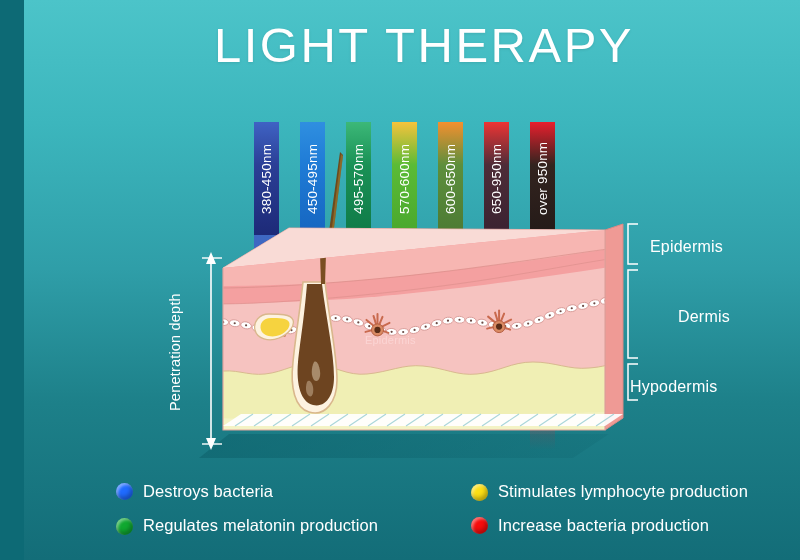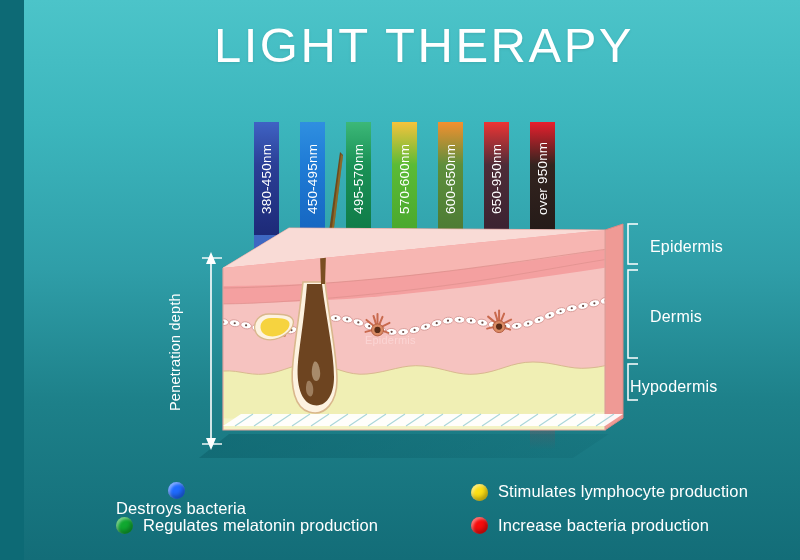--- a/index.html
+++ b/index.html
@@ -325,31 +325,31 @@
   </div>
 
   <div id="brackets">
     <svg width="26" height="180" viewBox="0 0 26 180">
       <path d="M14,2 L4,2 L4,42 L14,42" fill="none" stroke="#ffffff" stroke-width="1.5"></path>
       <path d="M14,48 L4,48 L4,136 L14,136" fill="none" stroke="#ffffff" stroke-width="1.5"></path>
       <path d="M14,142 L4,142 L4,178 L14,178" fill="none" stroke="#ffffff" stroke-width="1.5"></path>
     </svg>
   </div>
   <div class="layer-lbl" id="lbl0" style="left:626px;top:238px;">Epidermis</div>
-  <div class="layer-lbl" id="lbl1" style="left:626px;top:308px;">Dermis</div>
+  <div class="layer-lbl" id="lbl1" style="left:654px;top:308px;">Dermis</div>
   <div class="layer-lbl" id="lbl2" style="left:606px;top:378px;">Hypodermis</div>
 
   <div id="mel-cap">Epidermis</div>
 
   <div id="legend">
-      <div class="leg-row" style="left: 0px; top: 0px; flex-direction: column;">
+      <div class="leg-row" style="left: 0px; top: 0px;">
         <span class="leg-dot" style="background: rgb(31, 107, 255);"></span>
         <span class="leg-txt">Destroys bacteria</span>
       </div>
-      <div class="leg-row" style="left: 0px; top: 34px;">
+      <div class="leg-row" style="left: 0px; top: 34px; align-items: flex-end;">
         <span class="leg-dot" style="background: rgb(16, 168, 48);"></span>
         <span class="leg-txt">Regulates melatonin production</span>
       </div>
       <div class="leg-row" style="left: 355px; top: 0px; align-items: flex-end;">
         <span class="leg-dot" style="background: rgb(252, 223, 21);"></span>
         <span class="leg-txt">Stimulates lymphocyte production</span>
       </div>
       <div class="leg-row" style="left: 355px; top: 34px;">
         <span class="leg-dot" style="background: rgb(246, 13, 13);"></span>
         <span class="leg-txt">Increase bacteria production</span>

